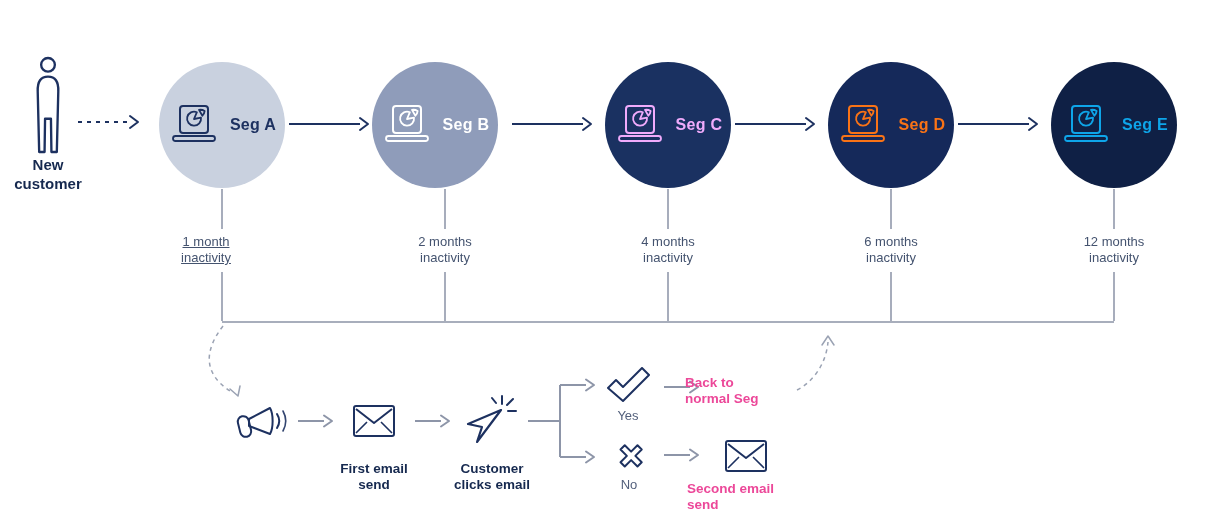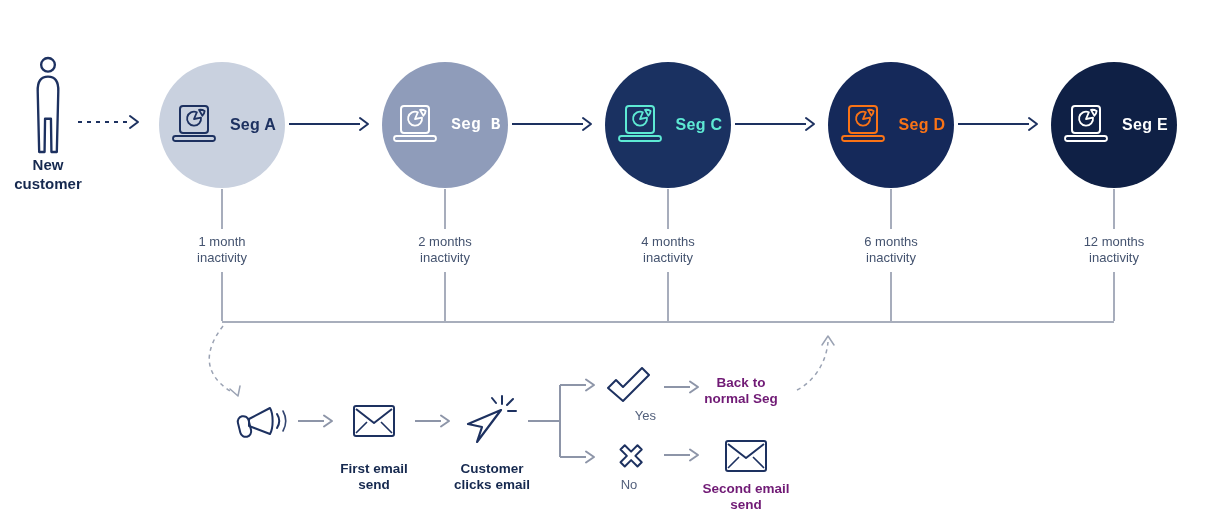--- a/index.html
+++ b/index.html
@@ -21,22 +21,22 @@
   }
   .start-label{
     position:absolute;left:0;top:155px;width:96px;text-align:center;
     font-size:15px;line-height:19px;font-weight:bold;color:#16294f;
   }
   .step-label{
     position:absolute;width:120px;text-align:center;top:461px;
     font-size:13.5px;line-height:16px;font-weight:bold;color:#16294f;
   }
   .outcome-label{
-    position:absolute;text-align:center;
-    font-size:13.5px;line-height:16px;font-weight:bold;color:#701a75;
+    position:absolute;
+    font-size:13.5px;line-height:16px;font-weight:bold;color:#ec4899;
   }
   .yn-label{
     position:absolute;width:56px;text-align:center;
     font-size:13px;color:#53607c;
   }
   .icon-box{position:absolute;display:flex;align-items:center;justify-content:center;}
   svg{display:block;}
   
   .ln-navy{stroke:#1d3160;stroke-width:2;fill:none;}
   .ln-navy-dash{stroke:#1d3160;stroke-width:2;fill:none;stroke-dasharray:4 5;}
@@ -136,35 +136,35 @@
         <svg width="52" height="42" viewBox="0 0 52 42">
           <rect x="12" y="2" width="28" height="27" rx="3" fill="none" stroke="currentColor" stroke-width="2"></rect>
           <rect x="5" y="32" width="42" height="5" rx="2.5" fill="none" stroke="currentColor" stroke-width="1.8"></rect>
           <path d="M28.9,8.2 A7,7 0 1,0 33,13.6 L26,15 Z" fill="none" stroke="currentColor" stroke-width="1.8" stroke-linejoin="round"></path>
           <path d="M31,5.9 L34.4,11.7 A7.6,7.6 0 0,0 36.6,7.1 A7.6,7.6 0 0,0 31,5.9 Z" fill="none" stroke="currentColor" stroke-width="1.8" stroke-linejoin="round"></path>
         </svg>
       </span>
       <span class="seg-label">Seg A</span>
     </div>
   </div>
-  <div class="circle" style="left: 382px; background-color: rgb(143, 156, 186); font-family: Liberation Mono, monospace;">
+  <div class="circle" style="left: 372px; background-color: rgb(143, 156, 186);">
     <div class="circle-inner" style="color: rgb(255, 255, 255);">
       <span>
         <svg width="52" height="42" viewBox="0 0 52 42">
           <rect x="12" y="2" width="28" height="27" rx="3" fill="none" stroke="currentColor" stroke-width="2"></rect>
           <rect x="5" y="32" width="42" height="5" rx="2.5" fill="none" stroke="currentColor" stroke-width="1.8"></rect>
           <path d="M28.9,8.2 A7,7 0 1,0 33,13.6 L26,15 Z" fill="none" stroke="currentColor" stroke-width="1.8" stroke-linejoin="round"></path>
           <path d="M31,5.9 L34.4,11.7 A7.6,7.6 0 0,0 36.6,7.1 A7.6,7.6 0 0,0 31,5.9 Z" fill="none" stroke="currentColor" stroke-width="1.8" stroke-linejoin="round"></path>
         </svg>
       </span>
       <span class="seg-label">Seg B</span>
     </div>
   </div>
   <div class="circle" style="left: 605px; background-color: rgb(26, 49, 97);">
-    <div class="circle-inner" style="color: #5eead4;">
+    <div class="circle-inner" style="color: #f0abfc;">
       <span>
         <svg width="52" height="42" viewBox="0 0 52 42">
           <rect x="12" y="2" width="28" height="27" rx="3" fill="none" stroke="currentColor" stroke-width="2"></rect>
           <rect x="5" y="32" width="42" height="5" rx="2.5" fill="none" stroke="currentColor" stroke-width="1.8"></rect>
           <path d="M28.9,8.2 A7,7 0 1,0 33,13.6 L26,15 Z" fill="none" stroke="currentColor" stroke-width="1.8" stroke-linejoin="round"></path>
           <path d="M31,5.9 L34.4,11.7 A7.6,7.6 0 0,0 36.6,7.1 A7.6,7.6 0 0,0 31,5.9 Z" fill="none" stroke="currentColor" stroke-width="1.8" stroke-linejoin="round"></path>
         </svg>
       </span>
       <span class="seg-label">Seg C</span>
     </div>
@@ -176,34 +176,34 @@
           <rect x="12" y="2" width="28" height="27" rx="3" fill="none" stroke="currentColor" stroke-width="2"></rect>
           <rect x="5" y="32" width="42" height="5" rx="2.5" fill="none" stroke="currentColor" stroke-width="1.8"></rect>
           <path d="M28.9,8.2 A7,7 0 1,0 33,13.6 L26,15 Z" fill="none" stroke="currentColor" stroke-width="1.8" stroke-linejoin="round"></path>
           <path d="M31,5.9 L34.4,11.7 A7.6,7.6 0 0,0 36.6,7.1 A7.6,7.6 0 0,0 31,5.9 Z" fill="none" stroke="currentColor" stroke-width="1.8" stroke-linejoin="round"></path>
         </svg>
       </span>
       <span class="seg-label">Seg D</span>
     </div>
   </div>
   <div class="circle" style="left: 1051px; background-color: rgb(15, 32, 69);">
-    <div class="circle-inner" style="color: #ffffff;">
+    <div class="circle-inner" style="color: #0ea5e9;">
       <span>
         <svg width="52" height="42" viewBox="0 0 52 42">
           <rect x="12" y="2" width="28" height="27" rx="3" fill="none" stroke="currentColor" stroke-width="2"></rect>
           <rect x="5" y="32" width="42" height="5" rx="2.5" fill="none" stroke="currentColor" stroke-width="1.8"></rect>
           <path d="M28.9,8.2 A7,7 0 1,0 33,13.6 L26,15 Z" fill="none" stroke="currentColor" stroke-width="1.8" stroke-linejoin="round"></path>
           <path d="M31,5.9 L34.4,11.7 A7.6,7.6 0 0,0 36.6,7.1 A7.6,7.6 0 0,0 31,5.9 Z" fill="none" stroke="currentColor" stroke-width="1.8" stroke-linejoin="round"></path>
         </svg>
       </span>
       <span class="seg-label">Seg E</span>
     </div>
   </div>
 
-  <div class="inactivity" style="left:162px;">
+  <div class="inactivity" style="left:146px;text-decoration:underline;">
     <div>1 month</div>
       <div>inactivity</div>
   </div>
   <div class="inactivity" style="left:385px;">
     <div>2 months</div>
       <div>inactivity</div>
   </div>
   <div class="inactivity" style="left:608px;">
     <div>4 months</div>
       <div>inactivity</div>
@@ -247,21 +247,21 @@
   <div class="step-label" style="left:432px;">
     <div>Customer</div>
       <div>clicks email</div>
   </div>
 
   <div class="icon-box" style="left: 605px; top: 367px; width: 46px; height: 40px; color: rgb(29, 49, 96);">
     <svg width="46" height="40" viewBox="0 0 46 40">
       <path d="M3,21 L11,13 L18,20 L37,1 L44,8 L18,34 Z" fill="none" stroke="currentColor" stroke-width="2" stroke-linejoin="round"></path>
     </svg>
   </div>
-  <div class="yn-label" style="left:600px;top:408px;text-align:right;">Yes</div>
+  <div class="yn-label" style="left:600px;top:408px;">Yes</div>
   <div class="outcome-label" style="left:685px;top:375px;width:112px;">
     <div>Back to</div>
       <div>normal Seg</div>
   </div>
 
   <div class="icon-box" style="left: 609px; top: 438px; width: 40px; height: 40px; color: rgb(29, 49, 96);">
     <svg width="40" height="40" viewBox="0 0 40 40">
       <path transform="rotate(45 20 20)" d="M17,5 h6 v9 h9 v6 h-9 v9 h-6 v-9 h-9 v-6 h9 Z" fill="none" stroke="currentColor" stroke-width="2" stroke-linejoin="round"></path>
     </svg>
   </div>

